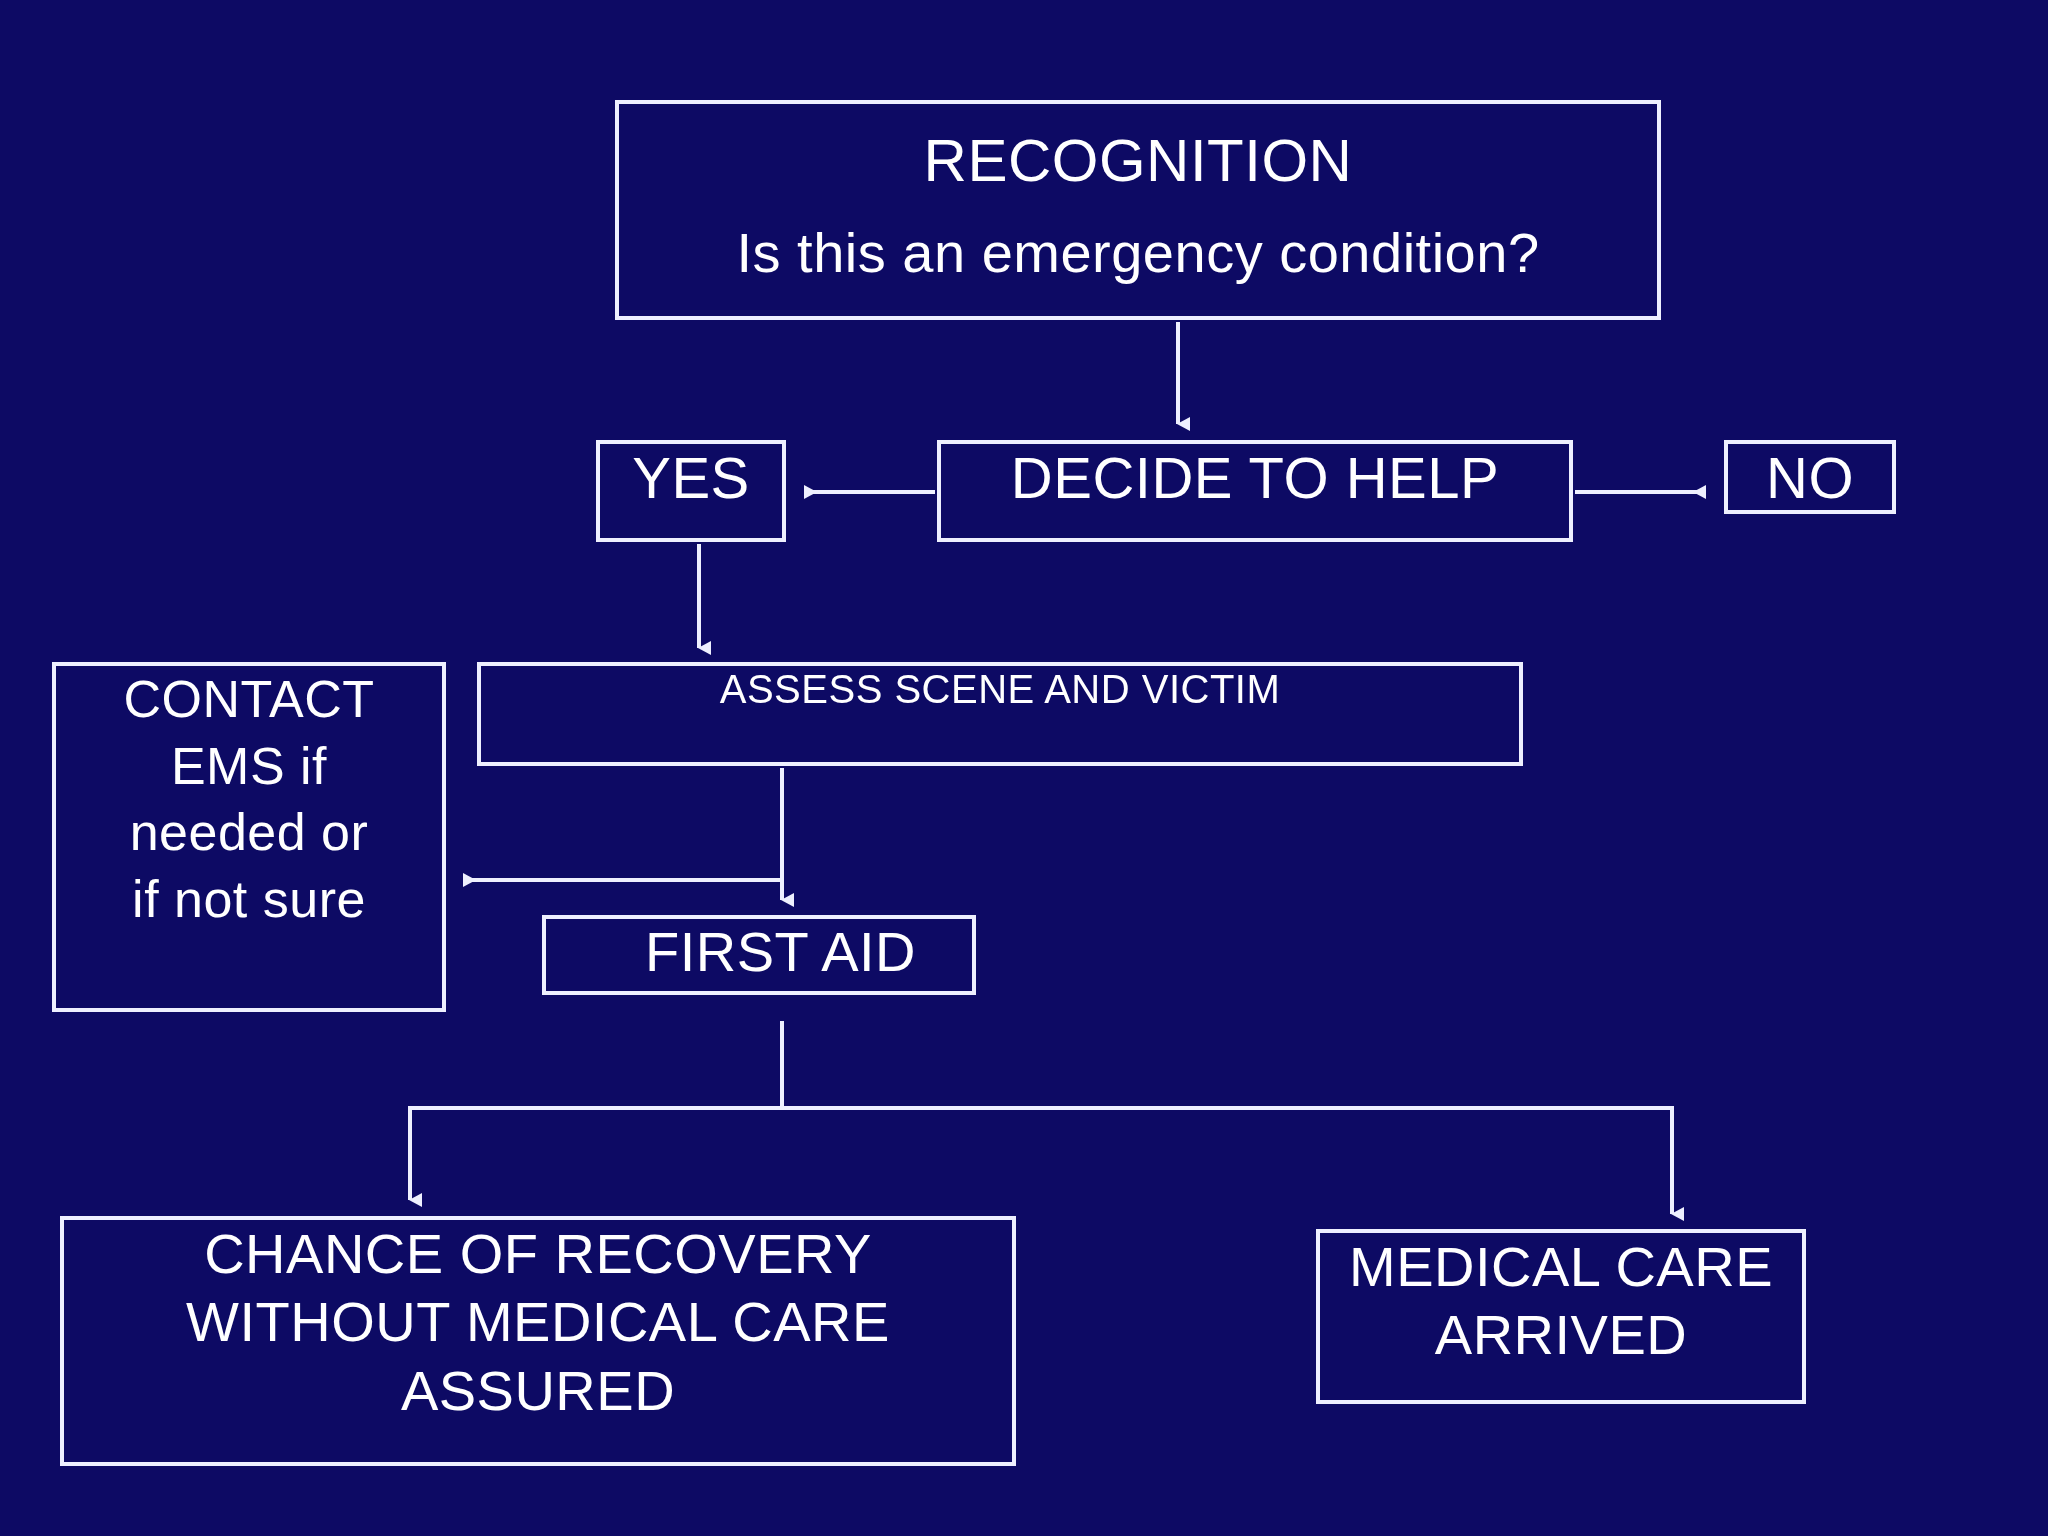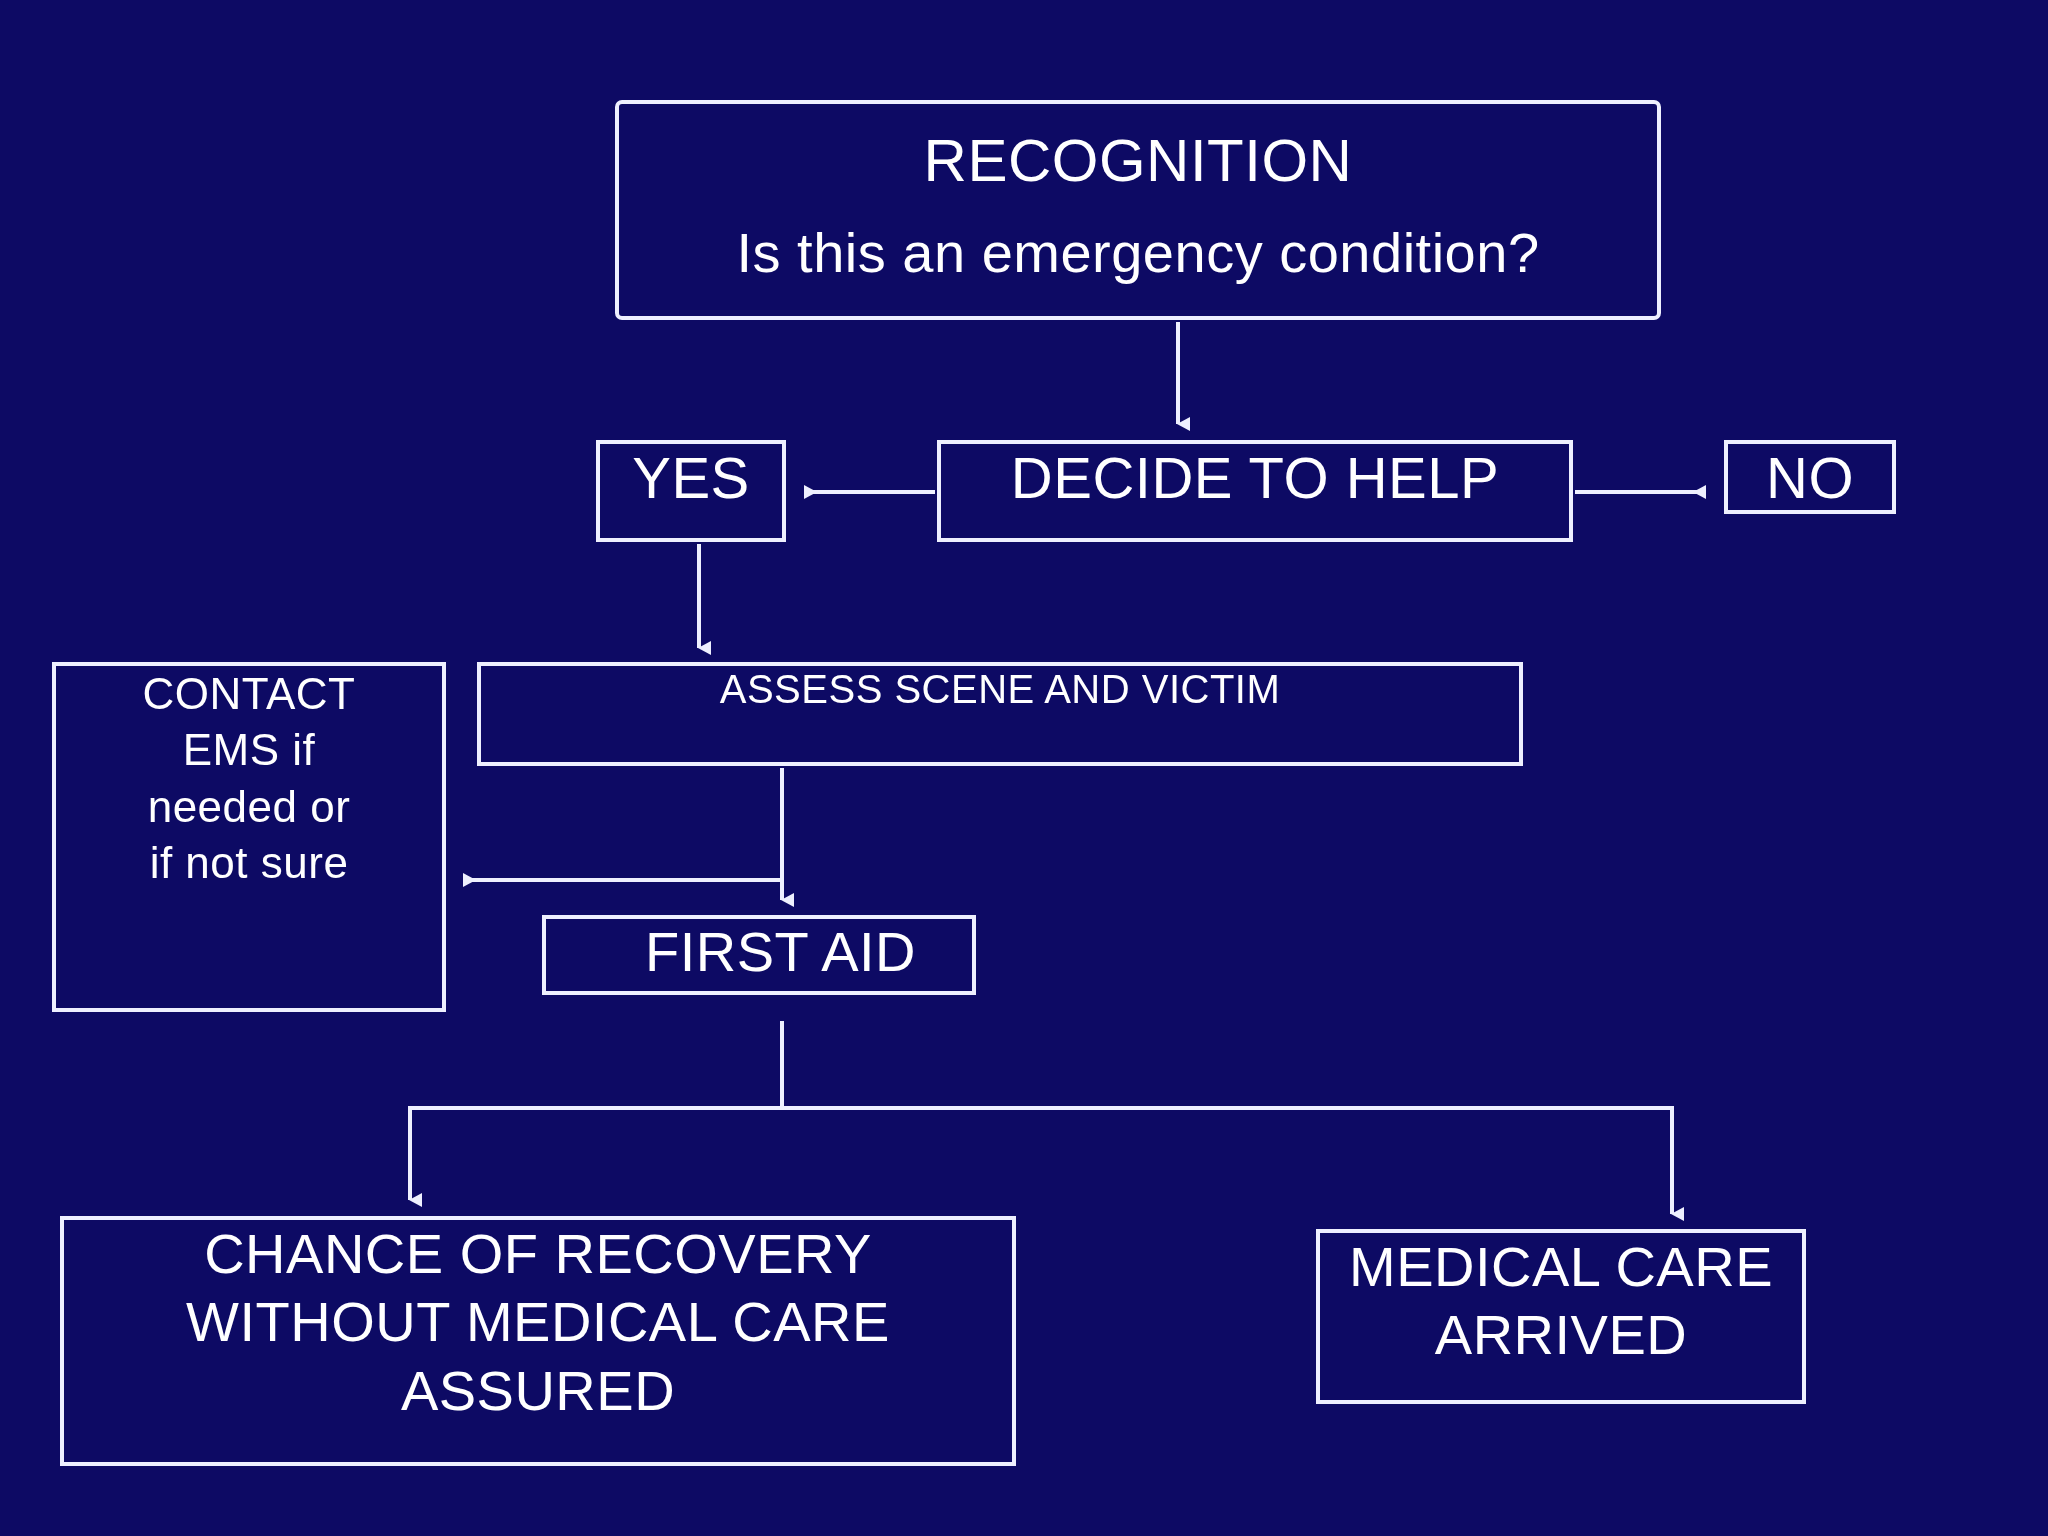--- a/index.html
+++ b/index.html
@@ -58,21 +58,21 @@
   #node-decide {
     left: 937px; top: 440px; width: 636px; height: 102px;
     font-size: 58px;
   }
   #node-no {
     left: 1724px; top: 440px; width: 172px; height: 74px;
     font-size: 58px;
   }
   #node-contact {
     left: 52px; top: 662px; width: 394px; height: 350px;
-    font-size: 44px;
+    font-size: 52px;
     line-height: 1.28;
   }
   #node-assess {
     left: 477px; top: 662px; width: 1046px; height: 104px;
     font-size: 40px;
   }
   #node-firstaid {
     left: 542px; top: 915px; width: 434px; height: 80px;
     font-size: 56px;
     padding-left: 43px;
@@ -132,21 +132,21 @@
 
     <g>
       <path d="M782,1021 L782,1108 L410,1108 L410,1200" fill="none" stroke="#eef0ff" stroke-width="4" marker-end="url(#arrowDown)"></path>
     </g>
 
     <g>
       <path d="M782,1108 L1672,1108 L1672,1214" fill="none" stroke="#eef0ff" stroke-width="4" marker-end="url(#arrowDown)"></path>
     </g>
   </svg>
 
-  <div class="node" id="node-recognition" style="background: rgb(13, 10, 100); border-color: rgb(238, 240, 255); color: rgb(255, 255, 255); border-radius: 7px;">
+  <div class="node" id="node-recognition" style="background: rgb(13, 10, 100); border-color: rgb(238, 240, 255); color: rgb(255, 255, 255);">
     <span class="line title">RECOGNITION</span>
     <span class="line sub">Is this an emergency condition?</span>
   </div>
 
   <div class="node" id="node-yes" style="background: rgb(13, 10, 100); border-color: rgb(238, 240, 255); color: rgb(255, 255, 255);">
     <span class="line">YES</span>
   </div>
 
   <div class="node" id="node-decide" style="background: rgb(13, 10, 100); border-color: rgb(238, 240, 255); color: rgb(255, 255, 255);">
     <span class="line">DECIDE TO HELP</span>

